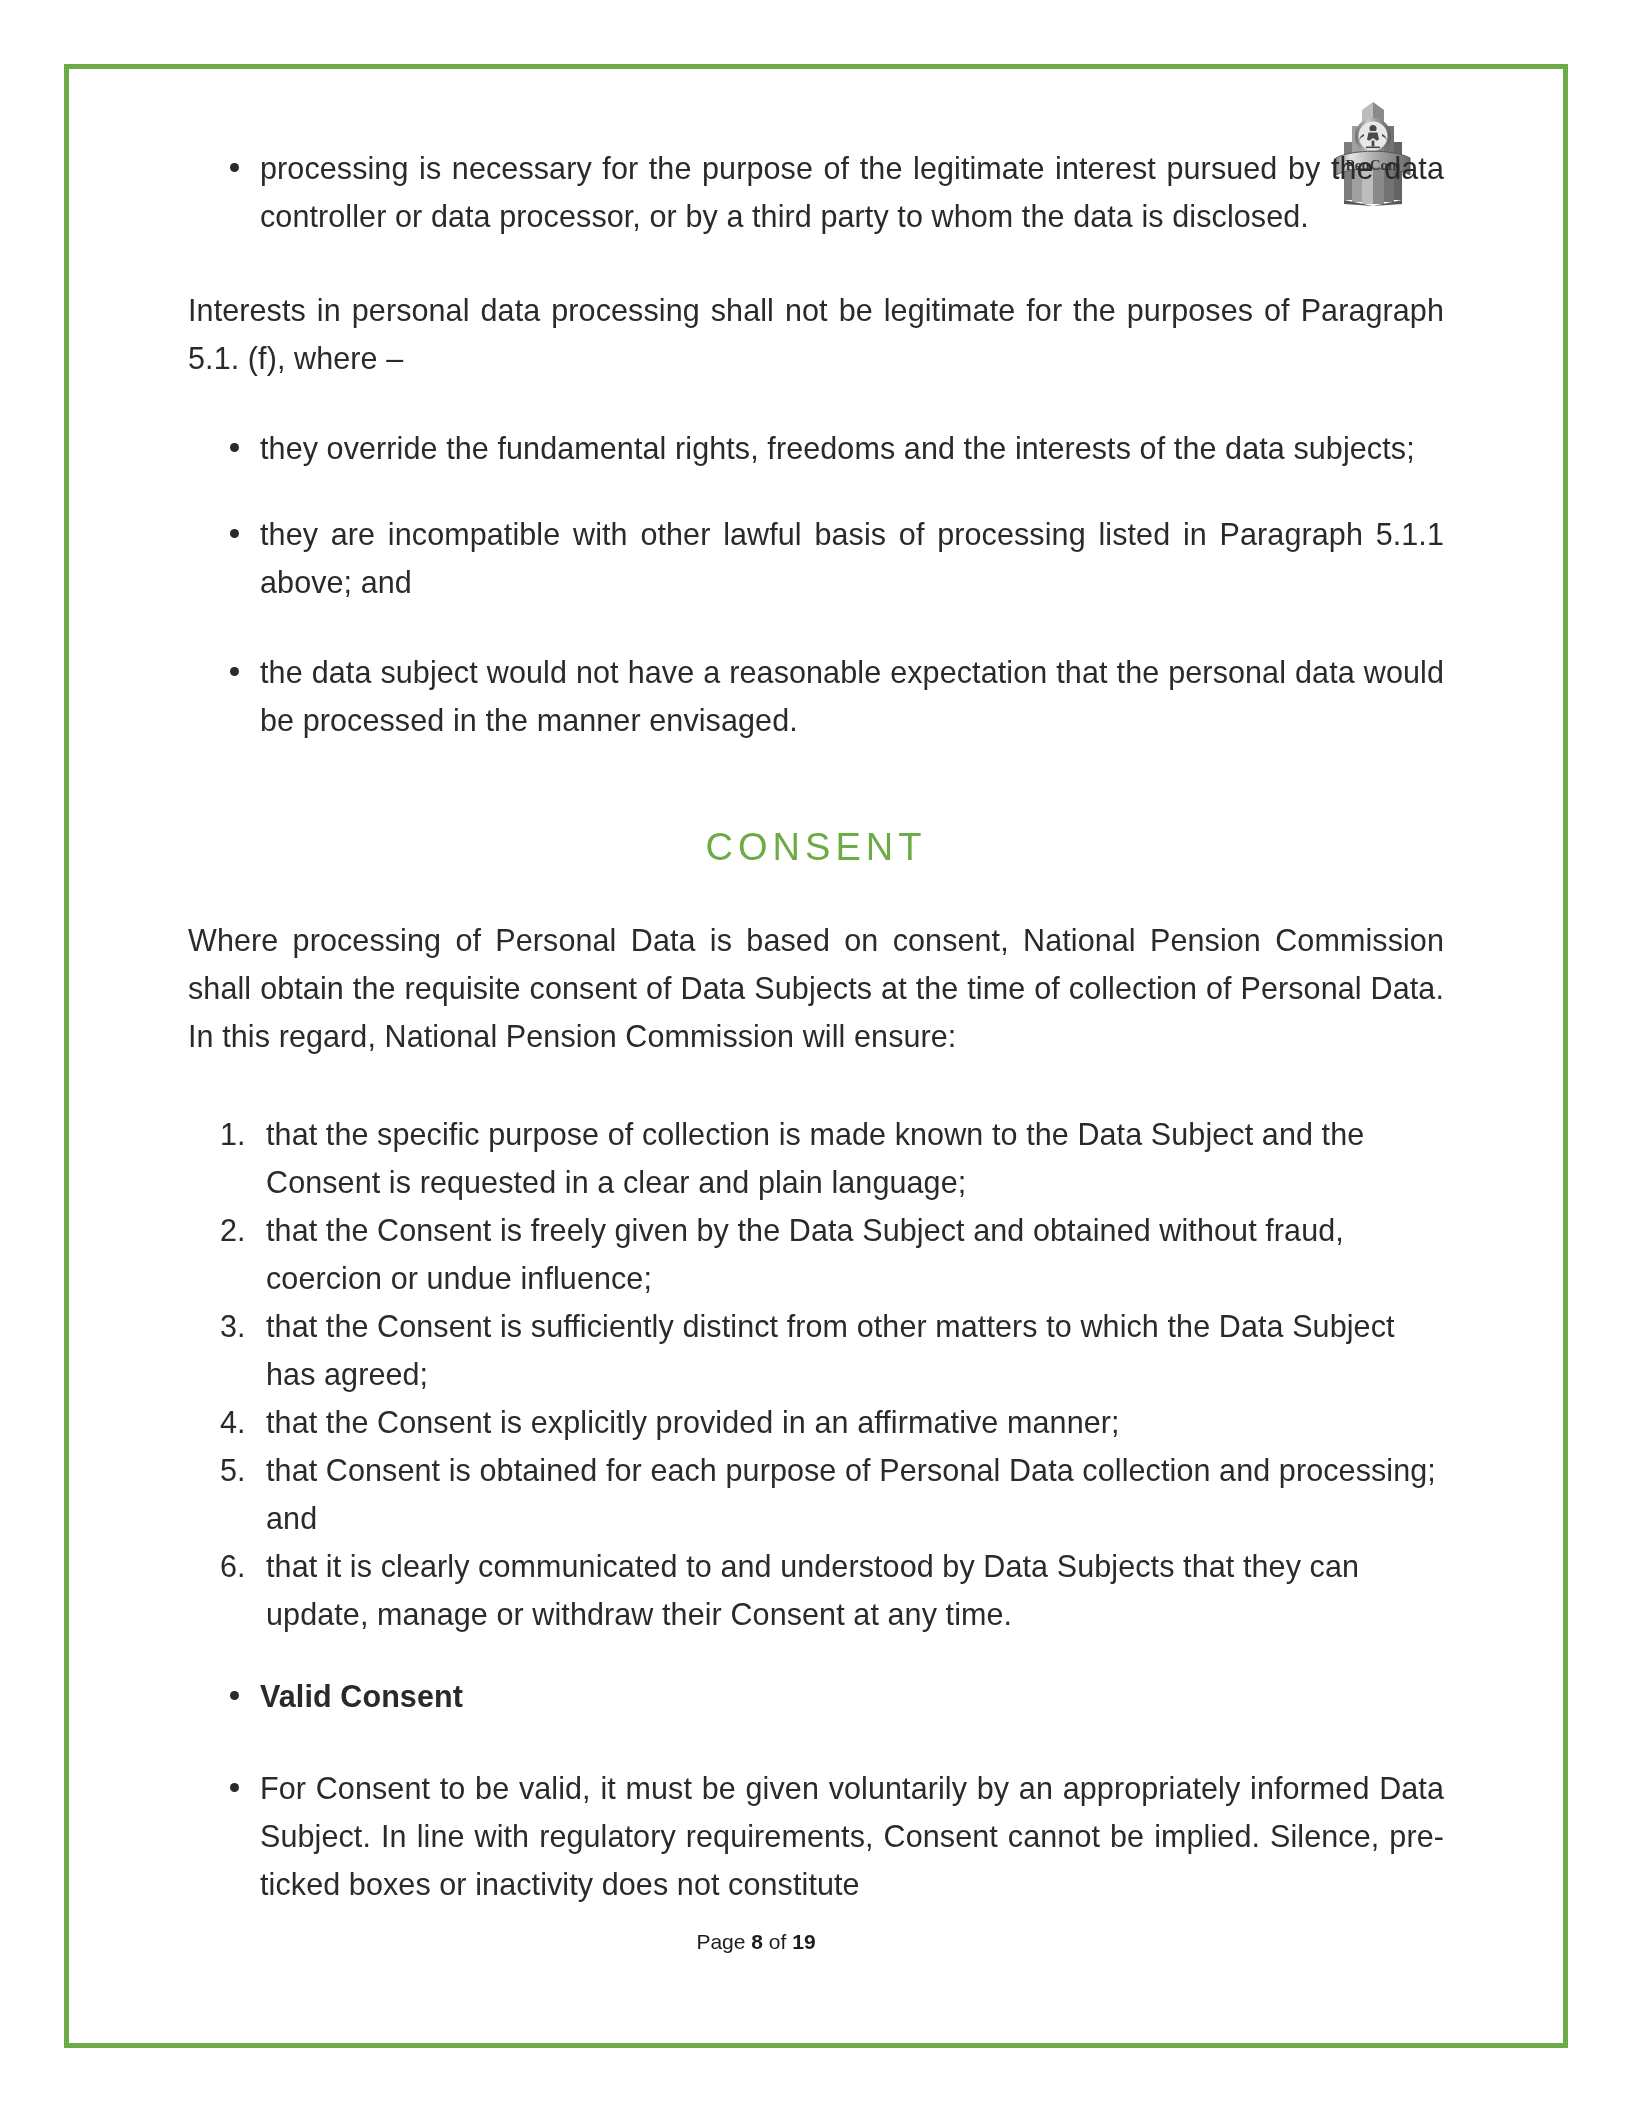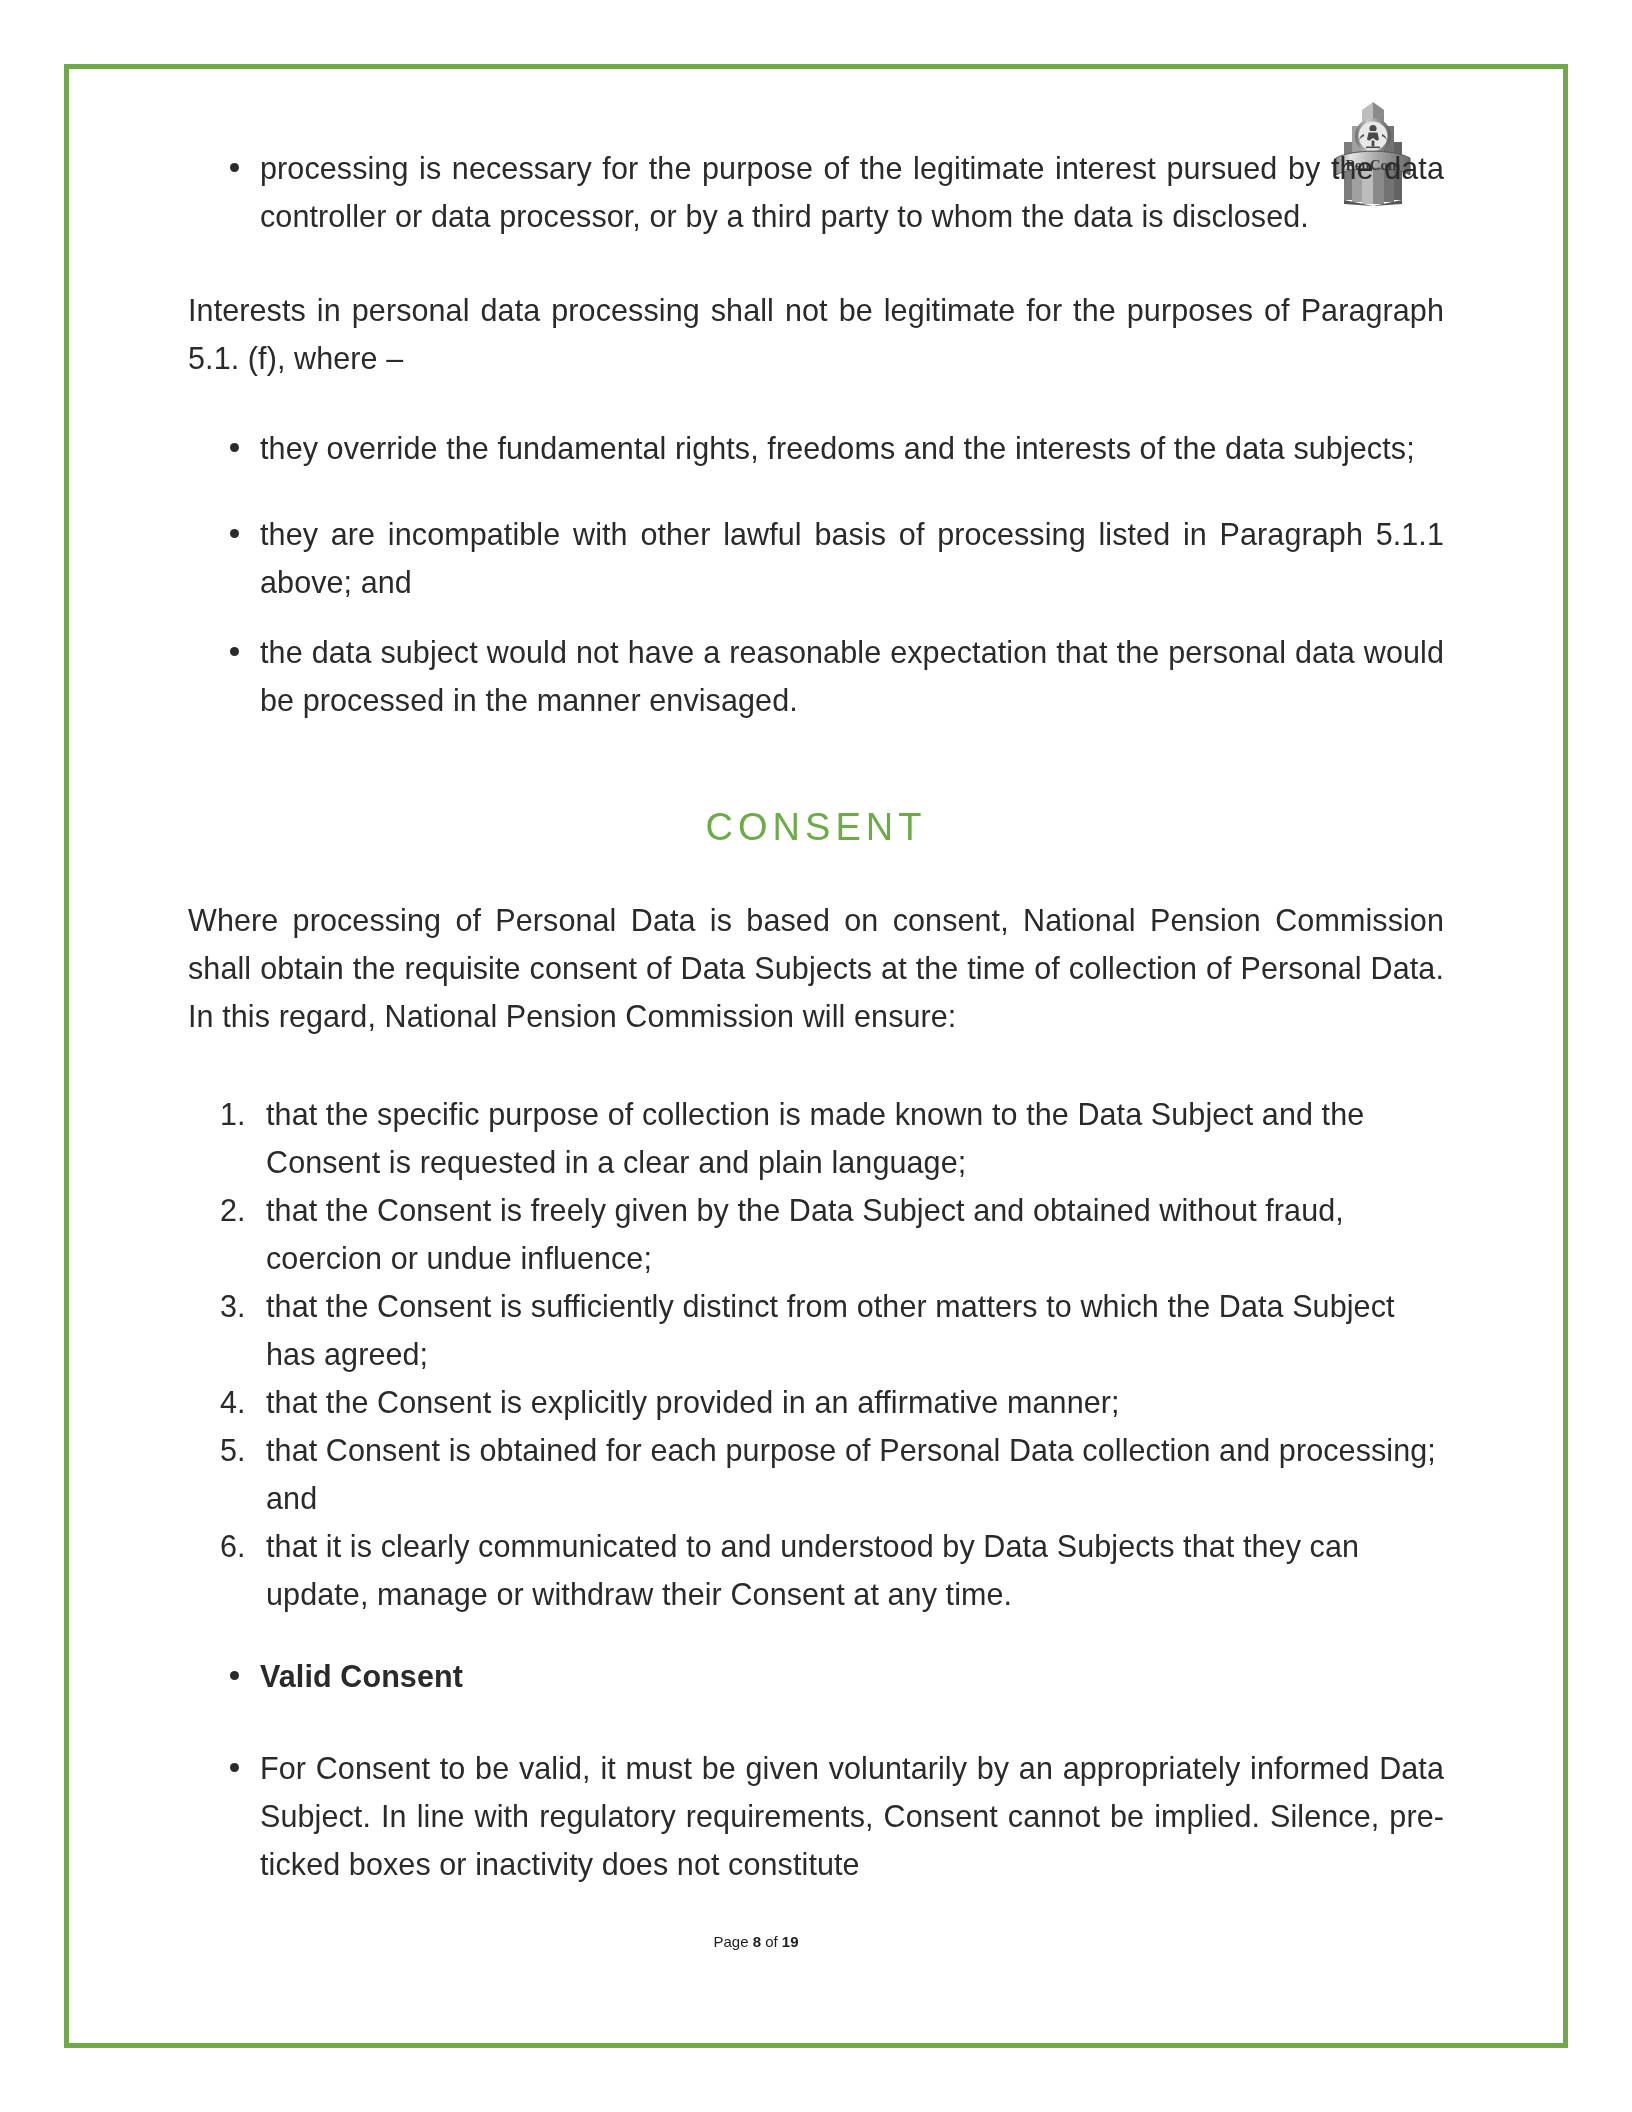--- a/index.html
+++ b/index.html
@@ -128,21 +128,21 @@
     margin: 0;
   }
 
   
   .footer {
     position: absolute;
     left: 8px;
     right: 0;
     top: 1928px;
     text-align: center;
-    font-size: 15px;
+    font-size: 21px;
     color: #1d1d1d;
     line-height: 28px;
   }
   .footer b { font-weight: bold; }
 </style>
 </head>
 <body>
 
 <div class="page">
 
@@ -205,21 +205,21 @@
 
     <p class="para body-text">Interests in personal data processing shall not be legitimate for the purposes of Paragraph 5.1. (f), where –</p>
 
     <div class="spacer-sm"></div>
 
     <ul class="bullets body-text">
       <li style="margin-bottom:38px;">
         <span class="dot"></span>
         <span>they override the fundamental rights, freedoms and the interests of the data subjects;</span>
       </li>
-      <li style="margin-bottom:22px;">
+      <li style="margin-bottom:42px;">
         <span class="dot"></span>
         <span>they are incompatible with other lawful basis of processing listed in Paragraph 5.1.1 above; and</span>
       </li>
       <li>
         <span class="dot"></span>
         <span>the data subject would not have a reasonable expectation that the personal data would be processed in the manner envisaged.</span>
       </li>
     </ul>
 
     <div style="height:78px"></div>

